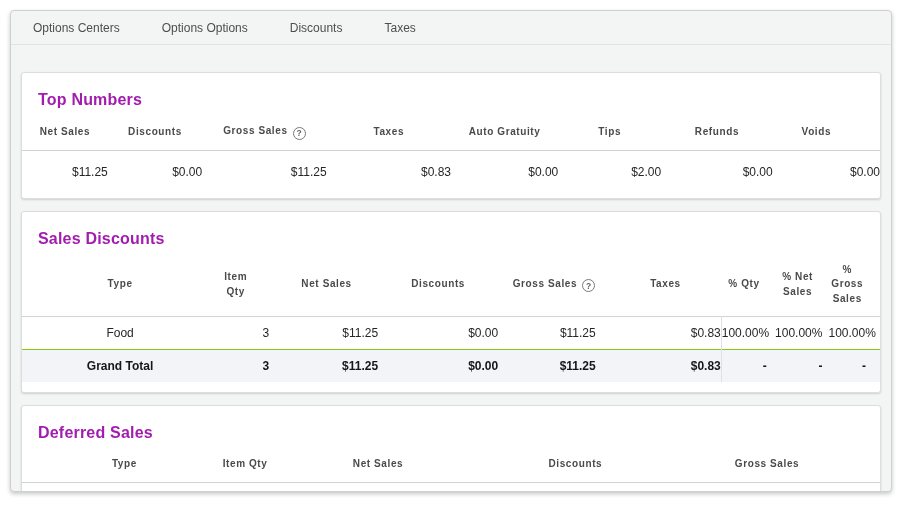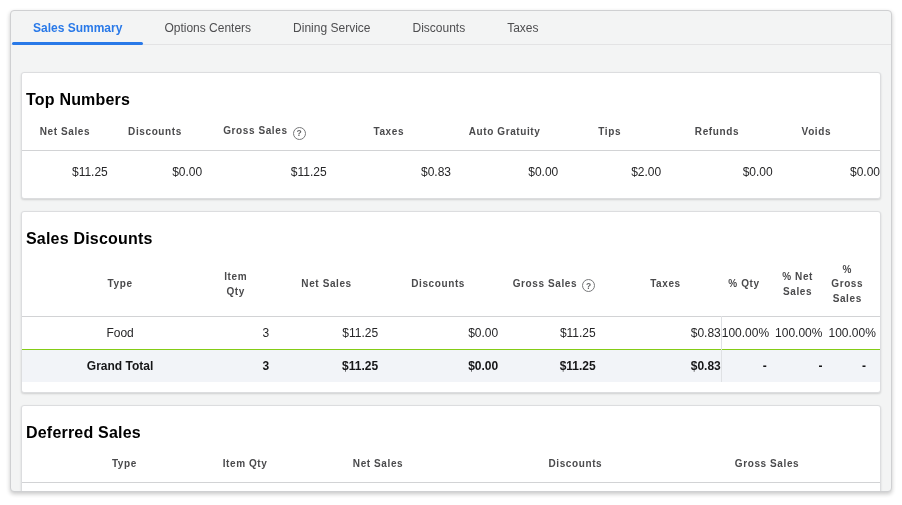--- a/index.html
+++ b/index.html
@@ -23,21 +23,21 @@
     content:""; position:absolute; left:0; right:0; bottom:-1px; height:3px;
     background:var(--accent); border-radius:2px;
   }
   
   .card {
     margin:0 10px 12px; background:#fff; border:1px solid #dcdddf; border-radius:3px;
     box-shadow:0 1px 2px rgba(0,0,0,.15); overflow:hidden;
   }
   .card.first { margin-top:27px; }
   .section-title {
-    font-size:16px; font-weight:bold; color:#000000; margin:18px 4px 2px; letter-spacing:.2px;
+    font-size:16px; font-weight:bold; color:#a21caf; margin:18px 16px 2px; letter-spacing:.2px;
   }
   table { width:100%; border-collapse:collapse; table-layout:fixed; }
   th {
     font-size:10px; font-weight:bold; color:#4a4a4c; letter-spacing:.6px;
     text-align:center; vertical-align:middle; padding:13px 0 10px;
     white-space:pre-line; line-height:1.45;
   }
   td { font-size:12px; color:#262628; text-align:right; padding:9px 0; white-space:nowrap; }
   th.lft, td.lft { text-align:center; padding-left:16px; }
   th.ctr, td.ctr { text-align:center; }
@@ -62,23 +62,22 @@
     vertical-align:-2px; letter-spacing:0; line-height:1;
   }
 </style>
 </head>
 <body>
 
 <div class="viewport">
   <div class="page">
 
     <div class="tabbar">
-      <div class="tab active">Sales Summary</div>
       <div class="tab">Options Centers</div>
-      <div class="tab">Dining Service</div>
+      <div class="tab">Options Options</div>
       <div class="tab">Discounts</div>
       <div class="tab">Taxes</div>
     </div>
 
     <div class="card first">
       <div class="section-title">Top Numbers</div>
       <table class="tn">
         <colgroup>
           <col style="width:10%">
             <col style="width:11%">

